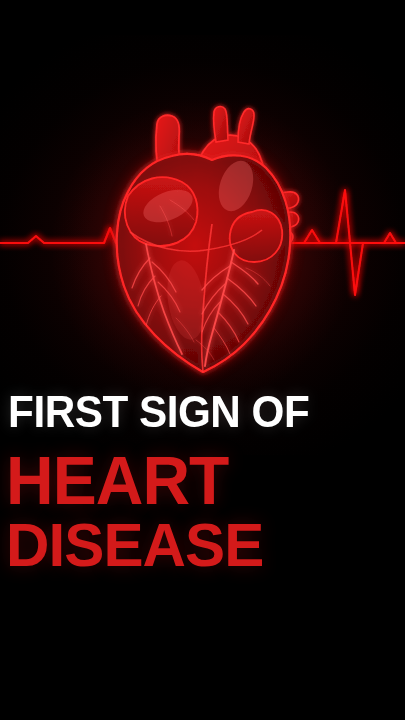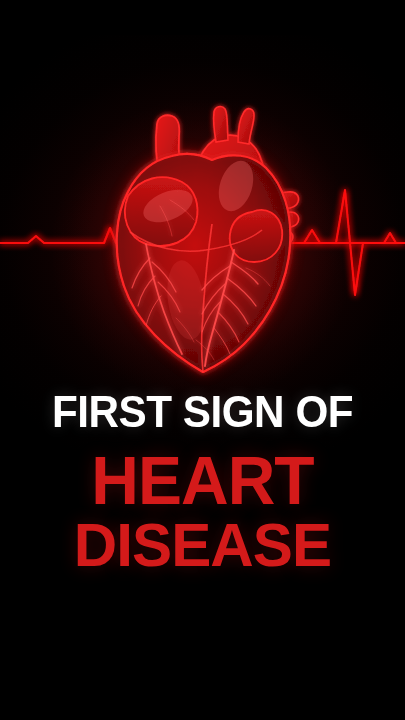--- a/index.html
+++ b/index.html
@@ -68,21 +68,21 @@
     height: 400px;
     display: block;
   }
 
   
   .headline {
     position: absolute;
     left: 0;
     top: 386px;
     width: 405px;
-    text-align: center;
+    text-align: left;
   }
 
   .line-1 {
     display: block;
     color: #FFFFFF;
     font-family: "Liberation Sans", sans-serif;
     font-weight: bold;
     font-size: 44px;
     line-height: 52px;
     letter-spacing: -0.5px;

